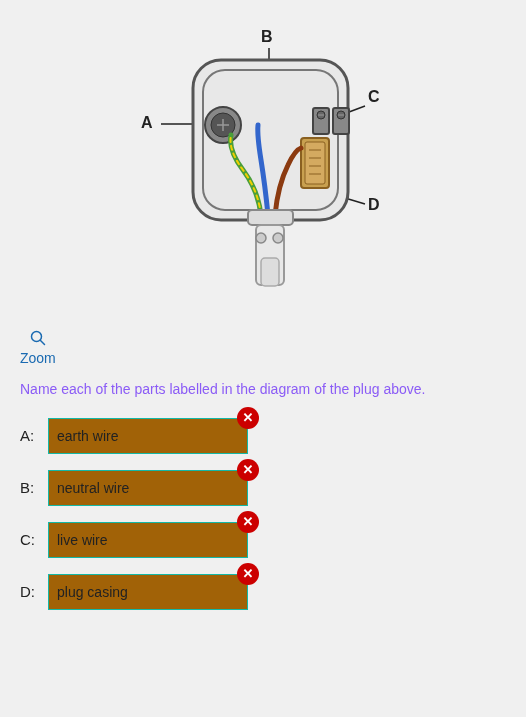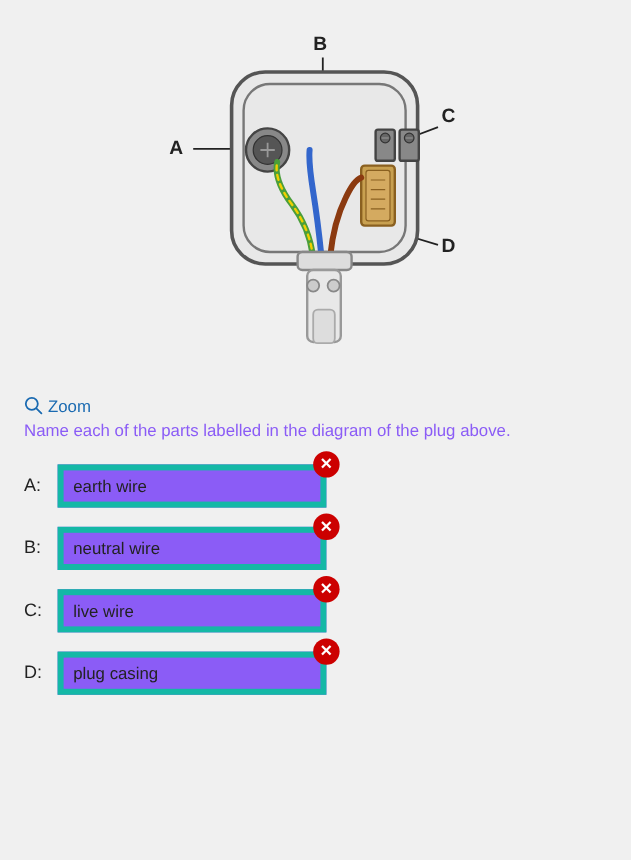--- a/index.html
+++ b/index.html
@@ -45,22 +45,23 @@
     
     .zoom-btn {
       display: flex;
       align-items: center;
       gap: 4px;
       background: none;
       border: none;
       color: #1a6ab1;
       font-size: 14px;
       cursor: pointer;
-      margin-bottom: 1px;
+      margin-bottom: 12px;
       padding: 2px 0;
+      flex-direction: column;
     }
 
     .zoom-icon {
       width: 16px;
       height: 16px;
     }
 
     
     .question-text {
       font-size: 14px;
@@ -78,24 +79,24 @@
     }
 
     .answer-label {
       font-size: 15px;
       color: #222;
       width: 28px;
       flex-shrink: 0;
     }
 
     .answer-input {
-      width: 224px;
+      width: 200px;
       height: 36px;
-      border: 5px solid #14b8a6;
-      background-color: #8b5cf6;
+      border: 1px solid #14b8a6;
+      background-color: #a16207;
       padding: 4px 8px;
       font-size: 14px;
       color: #222;
       outline: none;
     }
 
     .error-badge {
       width: 22px;
       height: 22px;
       background-color: #cc0000;

